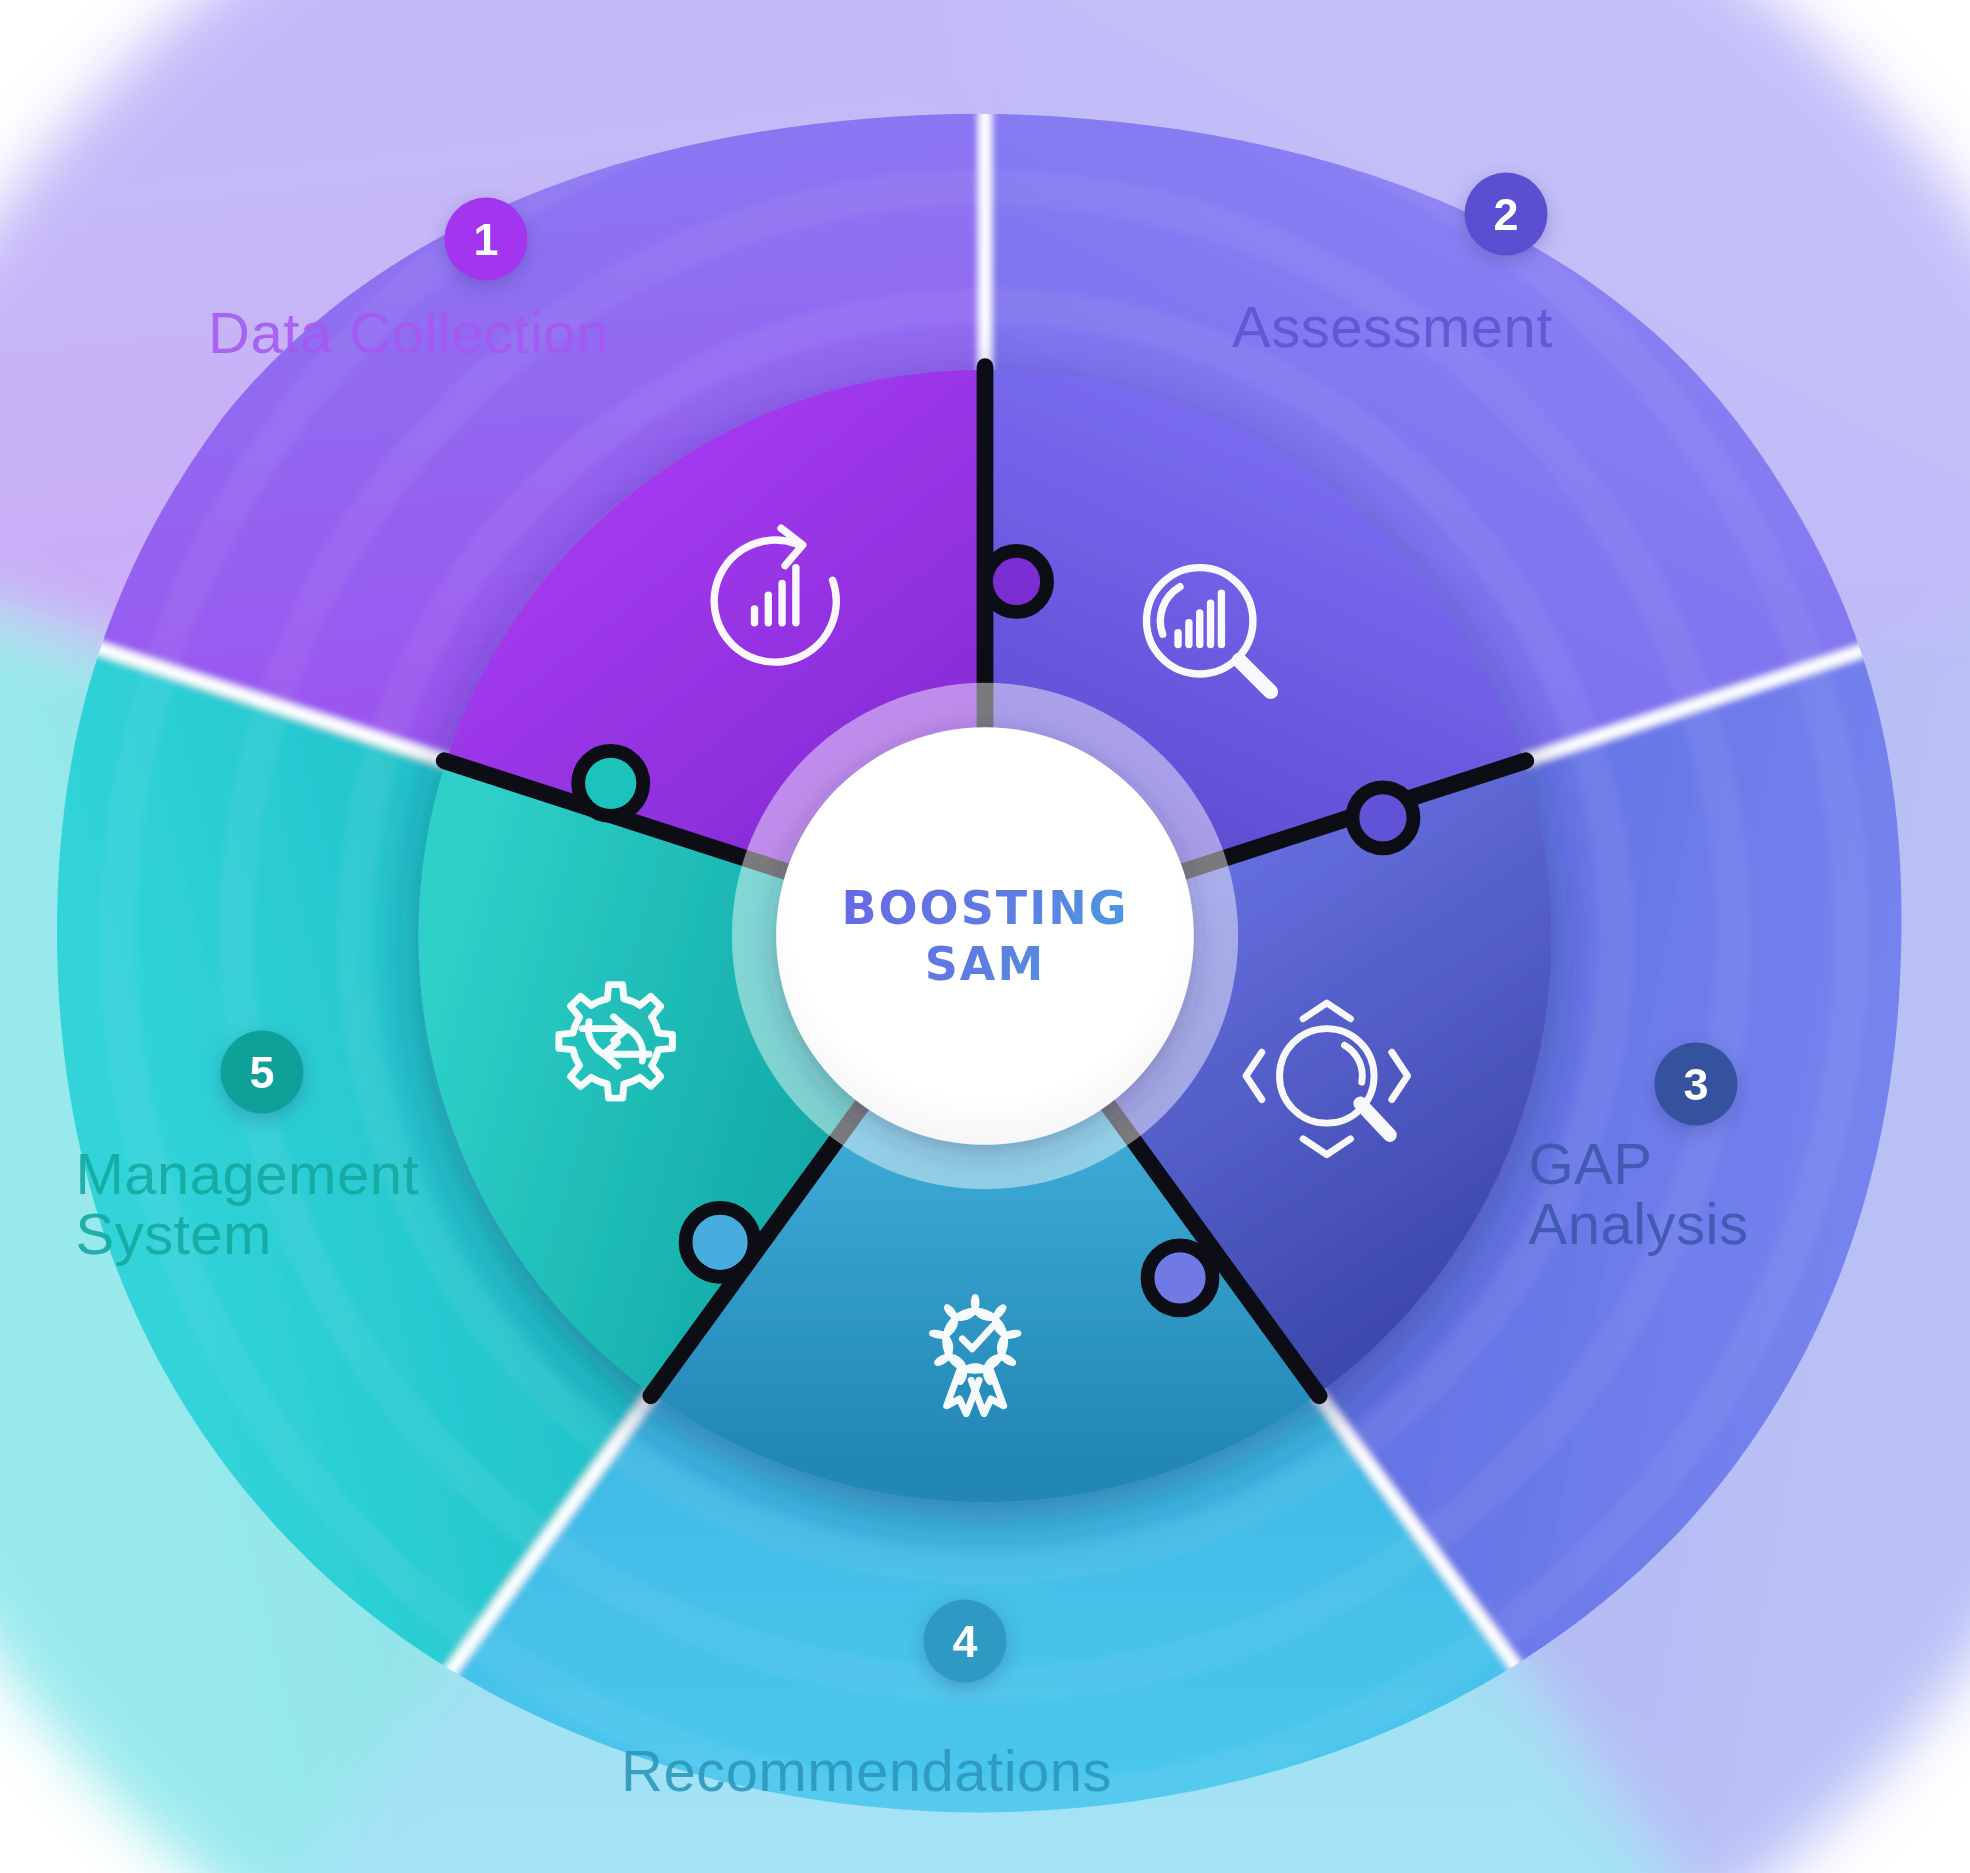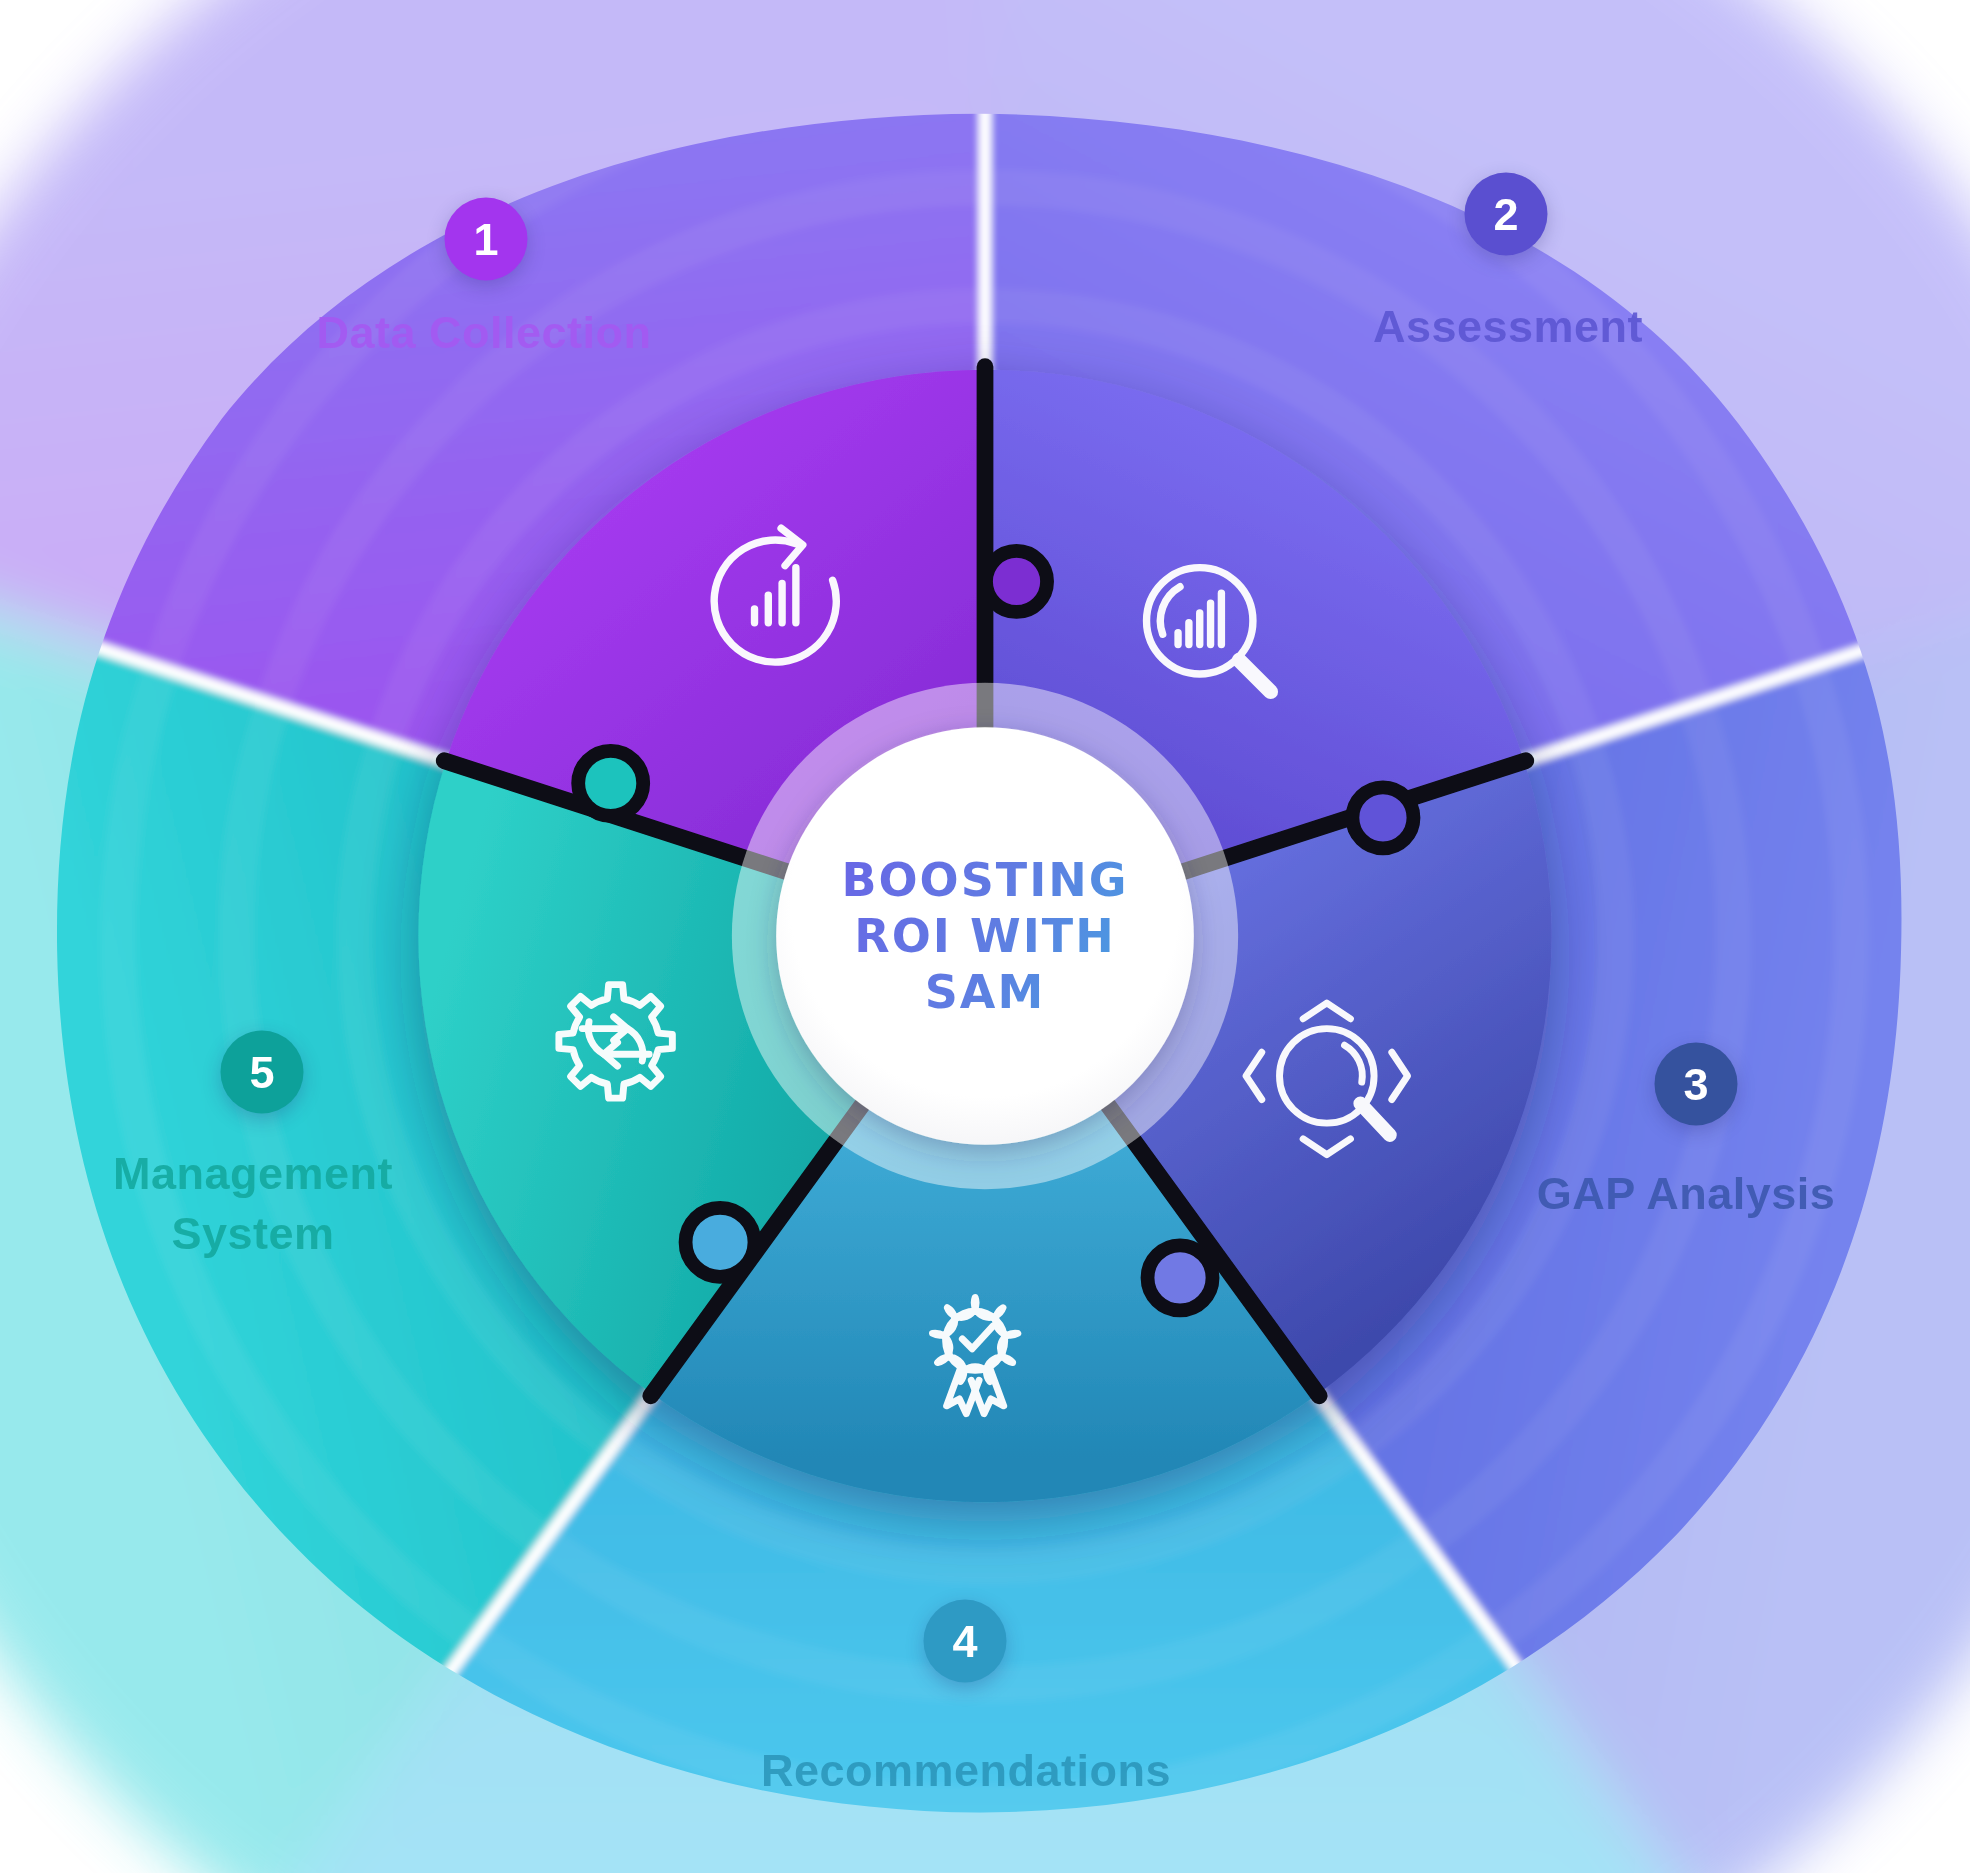--- a/index.html
+++ b/index.html
@@ -3,22 +3,22 @@
 <meta charset="utf-8">
 <style>
   html,body{margin:0;padding:0;background:#ffffff;}
   .stage{position:relative;width:1970px;height:1874px;overflow:hidden;
          font-family:"Liberation Sans",sans-serif;}
   .stage svg{position:absolute;left:0;top:0;}
   .badge{position:absolute;width:83px;height:83px;border-radius:50%;
          transform:translate(-50%,-50%);display:flex;align-items:center;justify-content:center;
          box-shadow:0 5.9px 17.7px rgba(40,40,110,.25);}
   .badge span{color:#ffffff;font-size:45px;font-weight:800;line-height:1;}
-  .step-label{position:absolute;transform:translate(-50%,-50%);text-align:center;
-         font-size:45px;font-weight:700;line-height:60px;opacity:.88;letter-spacing:0.5px;}
+  .step-label{position:absolute;transform:translate(-50%,-50%);
+         font-size:58px;font-weight:400;line-height:60px;opacity:.88;letter-spacing:0.5px;}
   .center-title{position:absolute;transform:translate(-50%,-50%);width:424px;text-align:center;
          font-family:"DejaVu Sans","Liberation Sans",sans-serif;
          font-size:46px;font-weight:800;line-height:56px;letter-spacing:2px;
          background:linear-gradient(118deg,#6a63e6 8%,#5f7de2 52%,#3fa9e0 94%);
          -webkit-background-clip:text;background-clip:text;color:transparent;}
   .center-title span{display:block;text-decoration:underline;}
 </style>
 </head>
 <body>
 
@@ -220,18 +220,17 @@
     </div>
 
   <div class="step-label" style="left: 484px; top: 333px; width: 552px; color: rgb(165, 88, 242);">Data Collection</div>
   <div class="step-label" style="left: 1686px; top: 1194px; width: 315px; color: rgb(59, 87, 173);">GAP Analysis</div>
   <div class="step-label" style="left: 1508px; top: 327px; width: 552px; color: rgb(91, 85, 210);">Assessment</div>
   <div class="step-label" style="left: 253px; top: 1204px; width: 355px; color: rgb(19, 168, 158);">Management System</div>
   <div class="step-label" style="left: 966px; top: 1771px; width: 690px; color: rgb(43, 150, 186);">Recommendations</div>
 
   <div class="center-title" style="left:985px;top:936px">
     <span>BOOSTING</span>
-    <span>ROI WITH</span>
     <span>SAM</span>
   </div>
 
 </div>
 
 
 </body></html>

